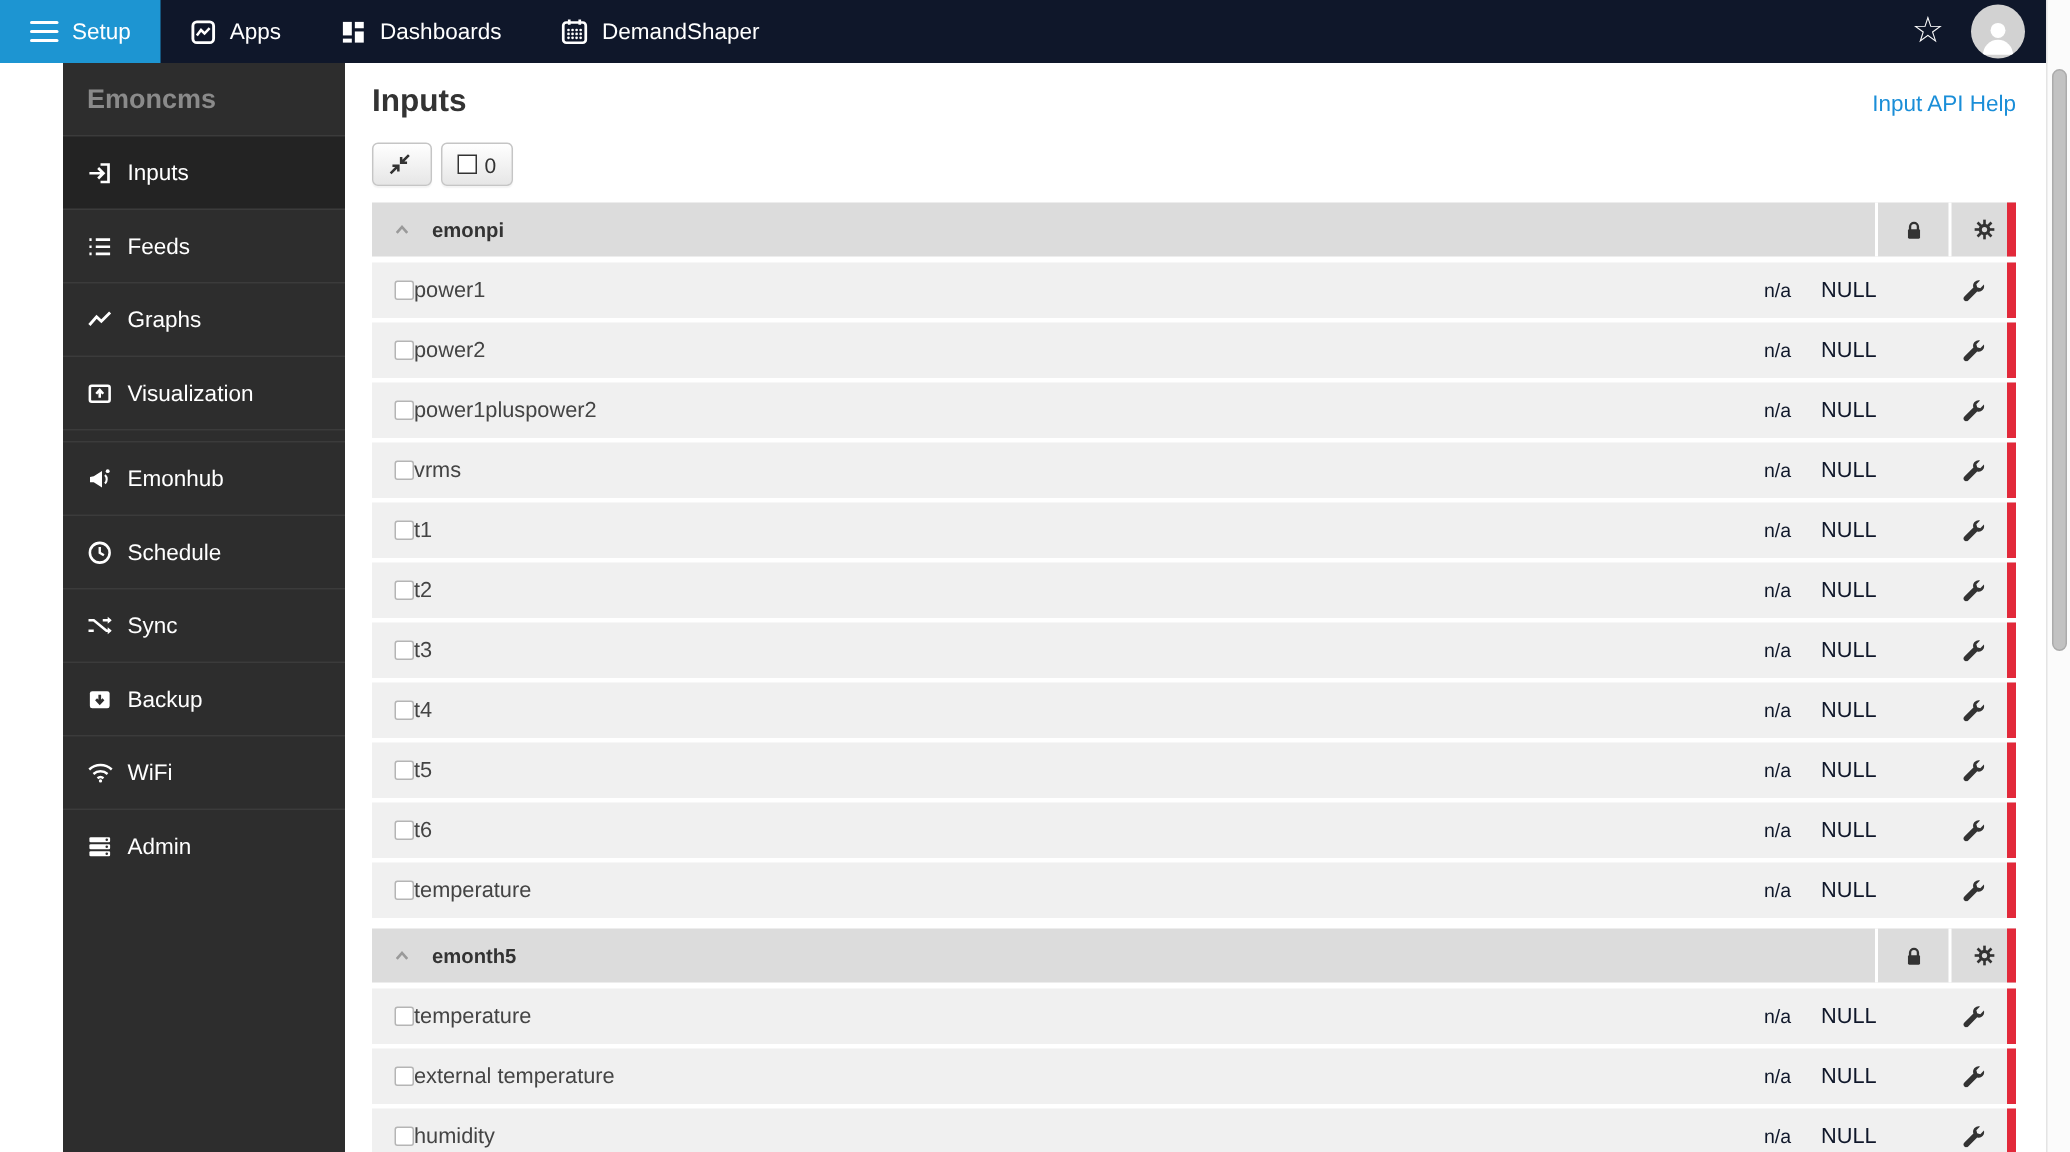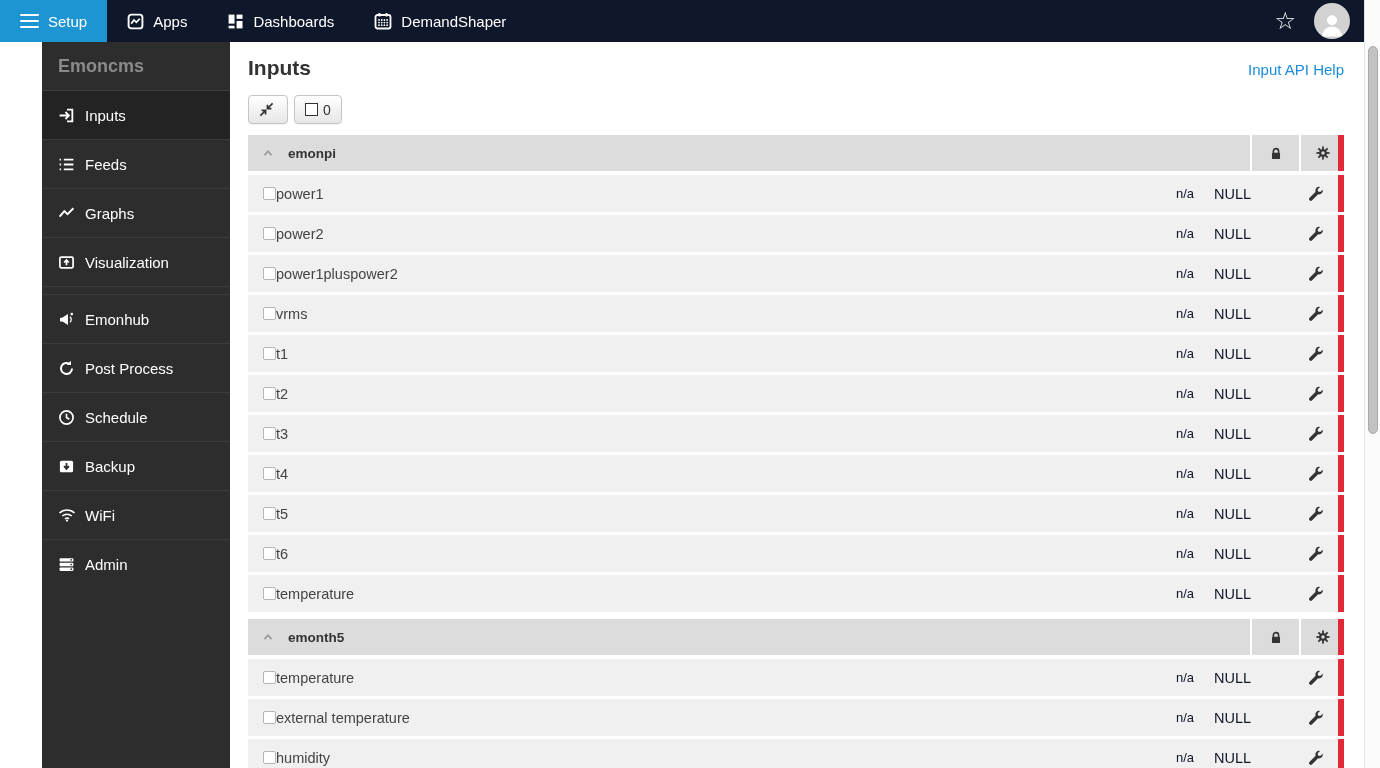--- a/index.html
+++ b/index.html
@@ -184,34 +184,34 @@
             <path d="M2 6.5v3.5h2.5l5.5 3.5v-11L4.5 6z"></path>
             <path d="M12 5.2a4 4 0 0 1 0 5.6" stroke="#fff" stroke-width="1.4" fill="none"></path>
             <circle cx="13.8" cy="2.6" r="1.3"></circle>
           </svg>
         </span>
         <span>Emonhub</span>
       </div>
       <div class="side-item">
         <span class="sicon">
           <svg width="17" height="17" viewBox="0 0 16 16">
-            <path d="M13.2 8a5.2 5.2 0 1 1-1.7-3.9" stroke="#fff" stroke-width="1.9" fill="none"></path>
-            <path d="M12.2 0.8v4h-4z" fill="#fff"></path>
-          </svg>
-        </span>
-        <span>Post Process</span>
-      </div>
-      <div class="side-item">
-        <span class="sicon">
-          <svg width="17" height="17" viewBox="0 0 16 16">
             <circle cx="8" cy="8" r="6.2" stroke="#fff" stroke-width="1.6" fill="none"></circle>
             <path d="M8 4.4V8l2.6 1.6" stroke="#fff" stroke-width="1.5" fill="none"></path>
           </svg>
         </span>
         <span>Schedule</span>
+      </div>
+      <div class="side-item">
+        <span class="sicon">
+          <svg width="18" height="16" viewBox="0 0 18 16" stroke="#fff" stroke-width="1.7" fill="none">
+            <path d="M1 4.5h3.5L13 11.5h2.5M1 11.5h3.5M10.5 4.5H15.5"></path>
+            <path d="M13.8 2.2 16.5 4.5l-2.7 2.3M13.8 9.2 16.5 11.5l-2.7 2.3" fill="#fff" stroke="none"></path>
+          </svg>
+        </span>
+        <span>Sync</span>
       </div>
       <div class="side-item">
         <span class="sicon">
           <svg width="17" height="17" viewBox="0 0 16 16">
             <rect x="1.8" y="2.6" width="12.4" height="10.8" rx="1.5" fill="#fff"></rect>
             <path d="M8 4.8v5M5.7 7.7 8 10.2l2.3-2.5" stroke="#2d2d2d" stroke-width="1.7" fill="none"></path>
           </svg>
         </span>
         <span>Backup</span>
       </div>

